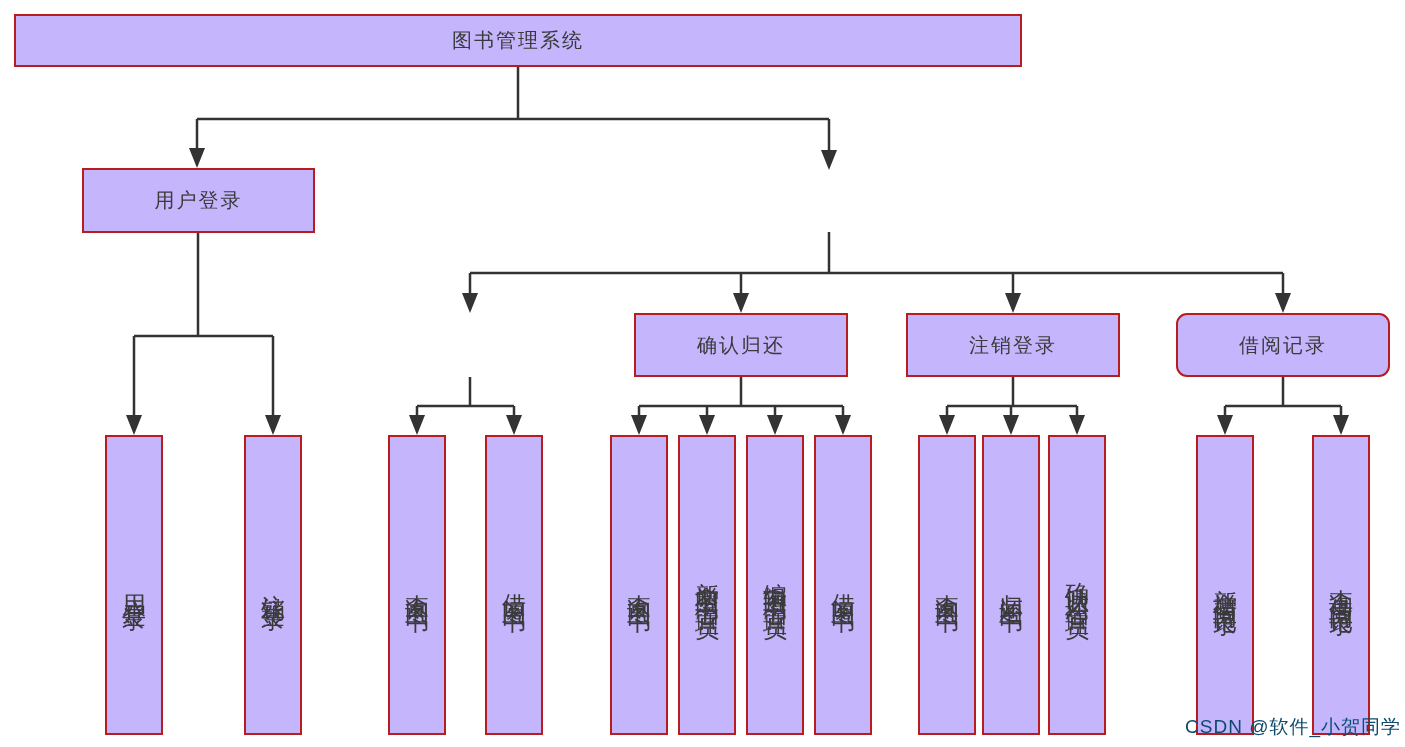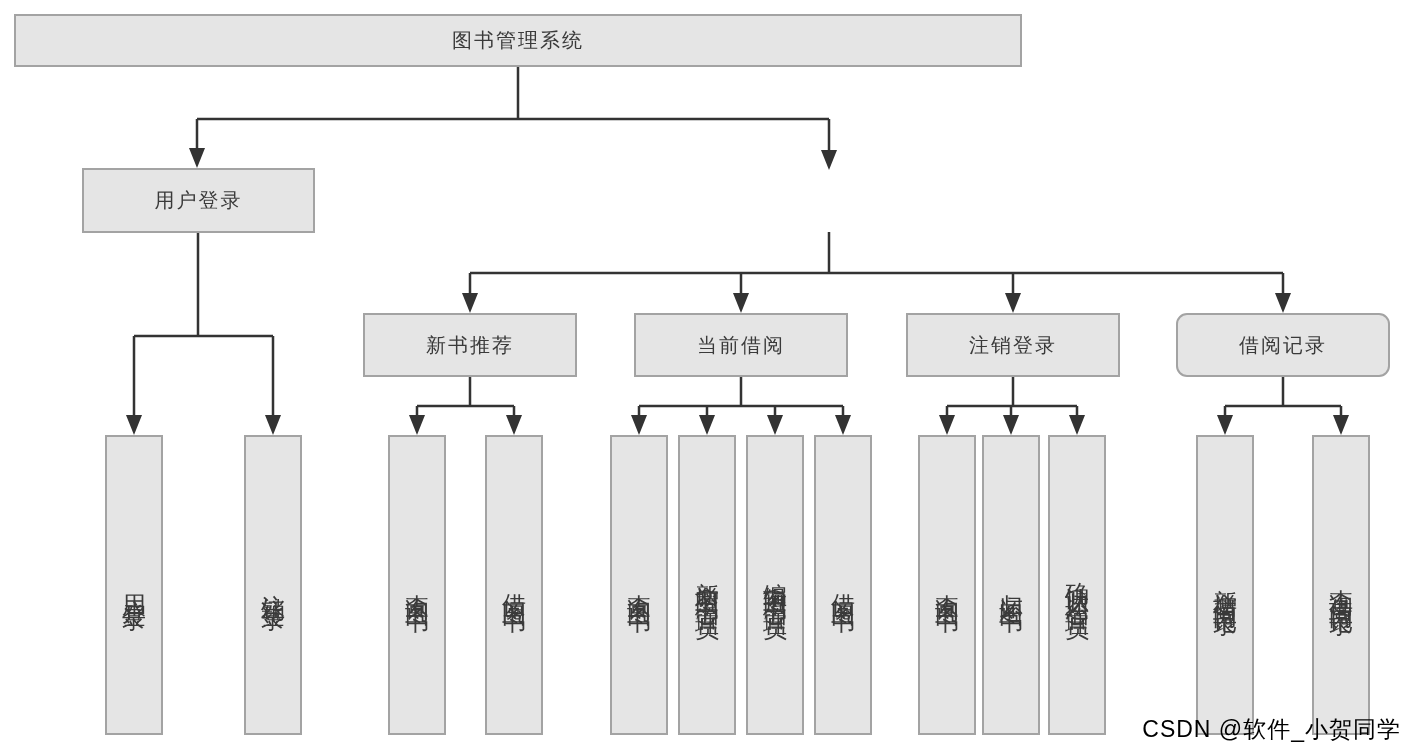--- a/index.html
+++ b/index.html
@@ -26,22 +26,22 @@
     stroke-width: 2.5;
     fill: none;
   }
   .edges polygon {
     fill: #333333;
     stroke: none;
   }
   .node {
     position: absolute;
     box-sizing: border-box;
-    border: 2px solid #a3a3a3;
-    background: #e5e5e5;
+    border: 2px solid #b91c1c;
+    background: #c4b5fd;
     color: #3a3a3a;
     display: flex;
     align-items: center;
     justify-content: center;
     z-index: 2;
   }
   .hbox {
     font-size: 20px;
     letter-spacing: 2px;
     white-space: nowrap;
@@ -54,23 +54,23 @@
     text-orientation: mixed;
     font-size: 24px;
     letter-spacing: 5px;
     line-height: 1;
   }
   .watermark {
     position: absolute;
     right: 4px;
     top: 714px;
     z-index: 3;
-    font-size: 23px;
+    font-size: 19px;
     letter-spacing: 1px;
-    color: #000000;
+    color: #0c4a6e;
     white-space: nowrap;
   }
 </style>
 </head>
 <body>
 
 <div class="canvas">
 
   <svg class="edges" width="1405" height="747" viewBox="0 0 1405 747" aria-hidden="true">
 
@@ -105,22 +105,21 @@
 
     <path d="M1283 377 V406 M1225 406 H1341 M1225 406 V417 M1341 406 V417"></path>
     <polygon points="1217,415 1233,415 1225,435"></polygon>
     <polygon points="1333,415 1349,415 1341,435"></polygon>
   </svg>
 
   <div class="node hbox" style="left:14px; top:14px; width:1008px; height:53px;">图书管理系统</div>
 
   <div class="node hbox" style="left:82px; top:168px; width:233px; height:65px;">用户登录</div>
 
-  <div class="node hbox" style="left:363px; top:313px; width:214px; height:64px;">新书推荐</div>
-  <div class="node hbox" style="left:634px; top:313px; width:214px; height:64px;">当前借阅</div>
+  <div class="node hbox" style="left:634px; top:313px; width:214px; height:64px;">确认归还</div>
   <div class="node hbox" style="left:906px; top:313px; width:214px; height:64px;">注销登录</div>
   <div class="node hbox" style="left:1176px; top:313px; width:214px; height:64px;border-radius:11px;">借阅记录</div>
 
   <div class="node vbox" style="left:105px;">用户登录</div>
   <div class="node vbox" style="left:244px;">注销登录</div>
 
   <div class="node vbox" style="left:388px;">查询图书</div>
   <div class="node vbox" style="left:485px;">借阅图书</div>
 
   <div class="node vbox" style="left:610px;">查询图书</div>

